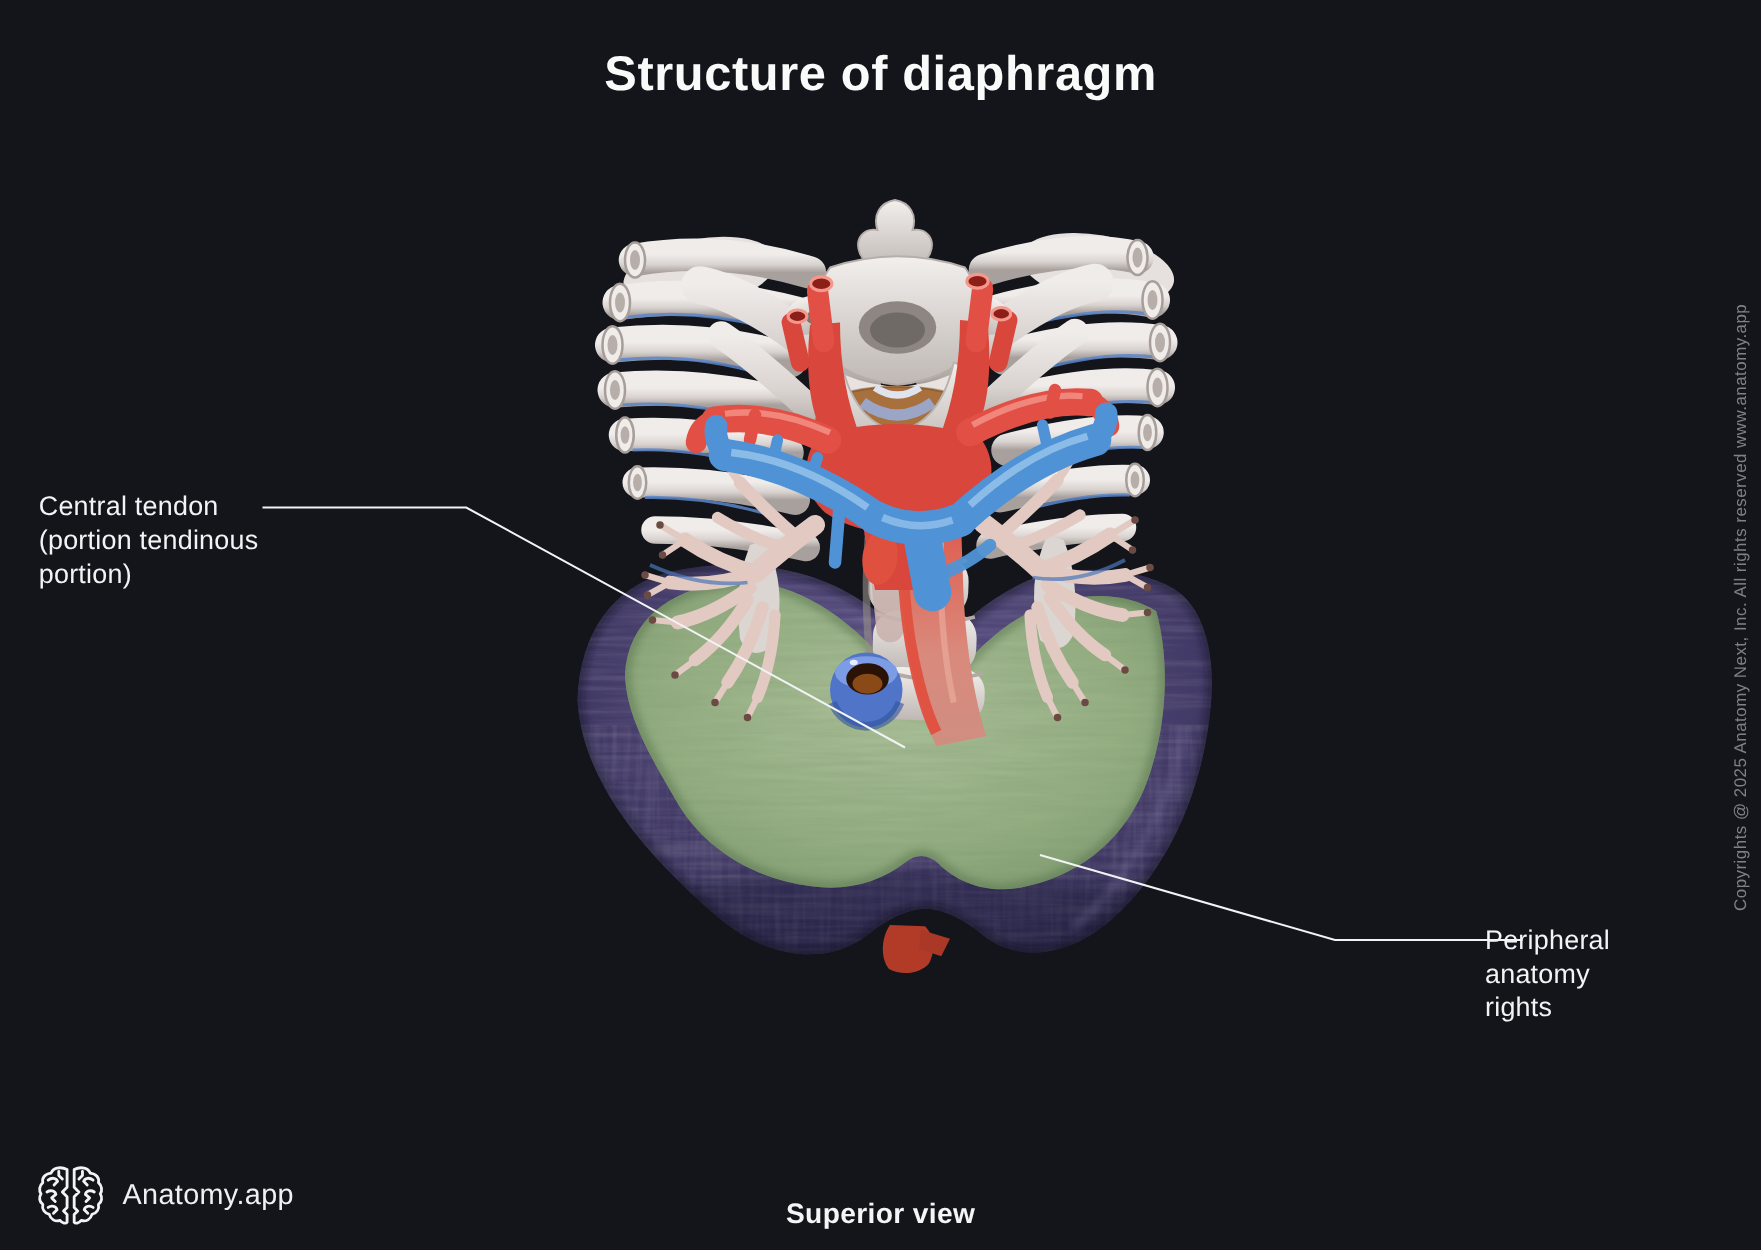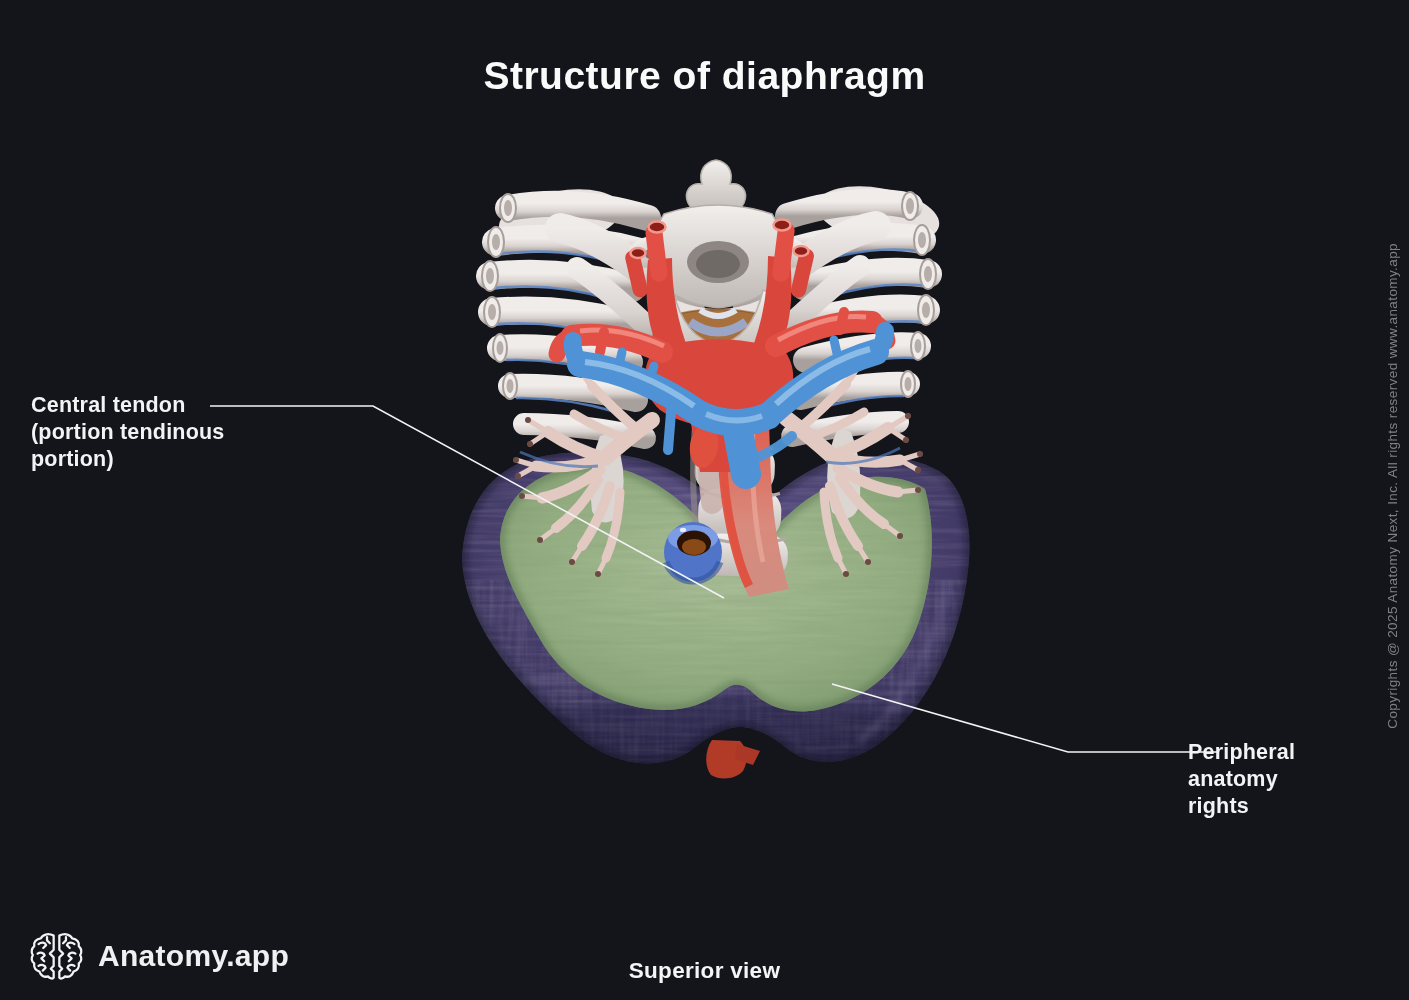--- a/index.html
+++ b/index.html
@@ -4,38 +4,38 @@
 <style>
   html,body{margin:0;padding:0;background:#0a0c10;}
   .stage{
     position:relative;width:1409px;height:1000px;overflow:hidden;
     background:#13151b;
     font-family:"Liberation Sans", sans-serif;
     color:#f4f5f6;
   }
   .page-title{
     position:absolute;left:0;right:0;top:38px;text-align:center;
-    font-size:39px;font-weight:700;letter-spacing:.5px;color:#fafafa;margin:16px;
+    font-size:39px;font-weight:700;letter-spacing:.5px;color:#fafafa;margin:0;
   }
   .anno{
-    position:absolute;font-size:21.5px;line-height:27px;font-weight:700;
+    position:absolute;font-size:21.5px;line-height:27px;font-weight:400;
     color:#f2f3f4;letter-spacing:.2px;white-space:nowrap;
   }
   .anno span{display:block;}
   .anno-central{left:31px;top:392px;}
   .anno-peripheral{left:1188px;top:739px;}
   .view-label{
     position:absolute;left:0;right:0;top:946px;text-align:center;
     font-size:22.5px;font-weight:600;color:#f4f5f6;letter-spacing:.3px;margin-top:12px;
   }
   .brand{
     position:absolute;left:30px;top:929px;display:flex;align-items:center;gap:15px;
   }
   .brand .logo{width:53px;height:53px;display:block;}
-  .brand .brand-name{font-size:30px;font-weight:700;color:#eef0f2;letter-spacing:.3px;}
+  .brand .brand-name{font-size:23px;font-weight:400;color:#eef0f2;letter-spacing:.3px;}
   .copyright{
     position:absolute;right:9px;top:243px;
     writing-mode:vertical-rl;transform:rotate(180deg);
     font-size:13.5px;letter-spacing:.4px;color:#7e8188;white-space:nowrap;
   }
   .model-svg{position:absolute;left:0;top:0;width:1409px;height:1000px;}
 </style>
 </head>
 <body>
 

